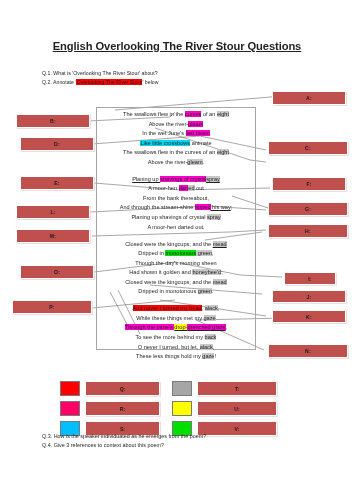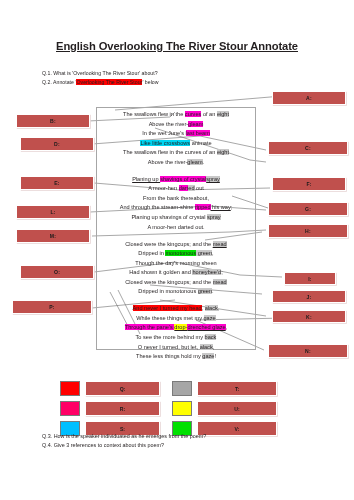--- a/index.html
+++ b/index.html
@@ -121,21 +121,21 @@
       <line x1="240" y1="275" x2="282" y2="277"></line>
       <line x1="150" y1="285" x2="262" y2="294"></line>
       <line x1="160" y1="300" x2="266" y2="316"></line>
       <line x1="92" y1="308" x2="175" y2="300"></line>
       <line x1="196" y1="320" x2="284" y2="318"></line>
       <line x1="196" y1="320" x2="264" y2="350"></line>
       <line x1="110" y1="292" x2="130" y2="330"></line>
       <line x1="118" y1="290" x2="140" y2="334"></line>
     </svg>
 
-  <div class="title">English Overlooking The River Stour Annotate</div>
+  <div class="title">English Overlooking The River Stour Questions</div>
 
   <div class="q-line" id="q1">Q.1. What is 'Overlooking The River Stour' about?</div>
   <div class="q-line" id="q2">
     <span>Q.2. Annotate '</span><span class="hl-red">Overlooking The River Stour</span><span>' below</span>
   </div>
 
   <div class="poem-box"></div>
   <div class="poem" id="poem">
       <div class="stanza">
         <span class="ln"><span class="">The swallows flew in the </span><span class="hl-pink">curves</span><span class=""> of an </span><span class="hl-grey">eight</span></span>

